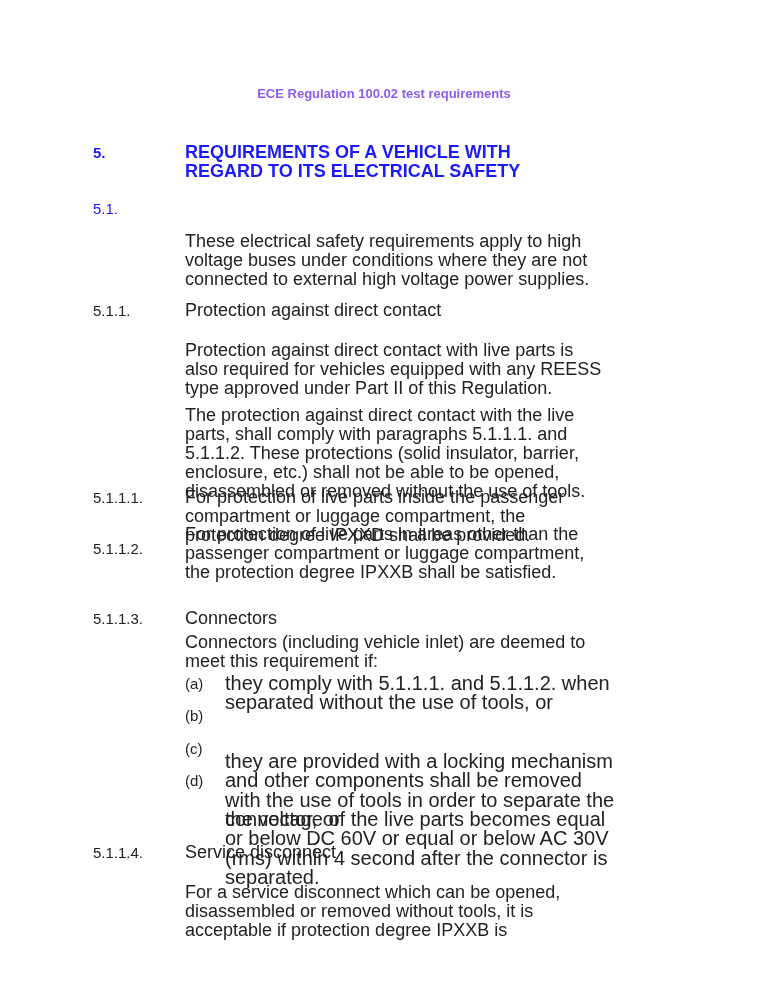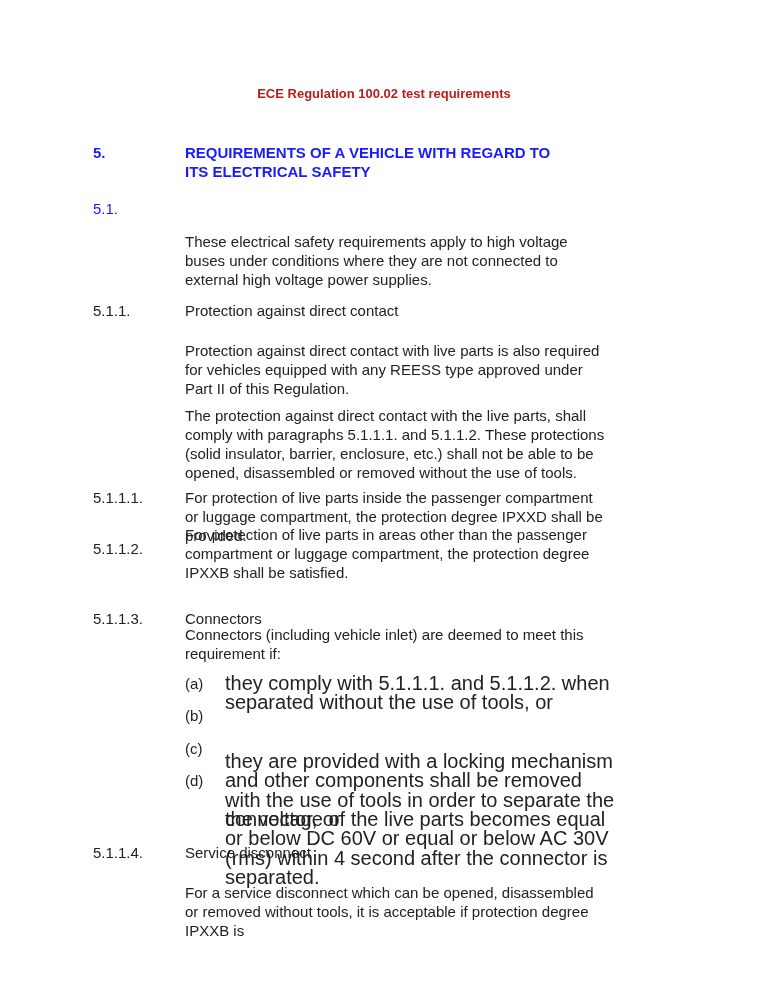--- a/index.html
+++ b/index.html
@@ -1,22 +1,22 @@
 <!DOCTYPE html>
 <html><head>
 <meta charset="utf-8">
 <style>
   html, body { margin: 0; padding: 0; background: #ffffff; }
   body { width: 768px; height: 994px; position: relative; overflow: hidden;
          font-family: "Liberation Sans", sans-serif; color: #222222; }
   .page { position: absolute; left: 0; top: 0; width: 768px; height: 994px; }
   .title { position: absolute; top: 86px; left: 0; width: 768px; text-align: center;
-           font-weight: bold; font-size: 13px; color: #b91c1c; }
+           font-weight: bold; font-size: 13px; color: #8b5cf6; }
   .num { position: absolute; left: 93px; font-size: 15px; line-height: 19px; }
-  .blk { position: absolute; left: 185px; width: 420px; font-size: 15px; line-height: 19px; }
+  .blk { position: absolute; left: 185px; width: 420px; font-size: 18px; line-height: 19px; }
   .blue { color: #1a1aff; }
   .bold { font-weight: bold; }
   .lbl { position: absolute; left: 185px; font-size: 15px; line-height: 19px; }
   .litem { position: absolute; left: 225px; width: 390px; font-size: 20px; line-height: 19.3px; }
 </style>
 </head>
 <body>
 
 <div class="page">
   <div class="title">ECE Regulation 100.02 test requirements</div>
@@ -33,21 +33,21 @@
   <div class="blk" style="top:406px">The protection against direct contact with the live parts, shall comply with paragraphs 5.1.1.1. and 5.1.1.2. These protections (solid insulator, barrier, enclosure, etc.) shall not be able to be opened, disassembled or removed without the use of tools.</div>
 
   <div class="num" style="top:488px">5.1.1.1.</div>
   <div class="blk" style="top:488px">For protection of live parts inside the passenger compartment or luggage compartment, the protection degree IPXXD shall be provided.</div>
 
   <div class="num" style="top:539px">5.1.1.2.</div>
   <div class="blk" style="top:525px">For protection of live parts in areas other than the passenger compartment or luggage compartment, the protection degree IPXXB shall be satisfied.</div>
 
   <div class="num" style="top:609px">5.1.1.3.</div>
   <div class="blk" style="top:609px">Connectors</div>
-  <div class="blk" style="top:617px;margin-top:8px;top:617px">Connectors (including vehicle inlet) are deemed to meet this requirement if:</div>
+  <div class="blk" style="top:617px;margin-top:16px;top:617px">Connectors (including vehicle inlet) are deemed to meet this requirement if:</div>
 
   <div class="lbl" style="top:674px">(a)</div>
   <div class="litem" style="top:674px">they comply with 5.1.1.1. and 5.1.1.2. when separated without the use of tools, or</div>
   <div class="lbl" style="top:706px">(b)</div>
   <div class="lbl" style="top:739px">(c)</div>
   <div class="litem" style="top:752px">they are provided with a locking mechanism and other components shall be removed with the use of tools in order to separate the connector, or</div>
   <div class="lbl" style="top:771px">(d)</div>
   <div class="litem" style="top:810px">the voltage of the live parts becomes equal or below DC 60V or equal or below AC 30V (rms) within 4 second after the connector is separated.</div>
 
   <div class="num" style="top:843px">5.1.1.4.</div>

